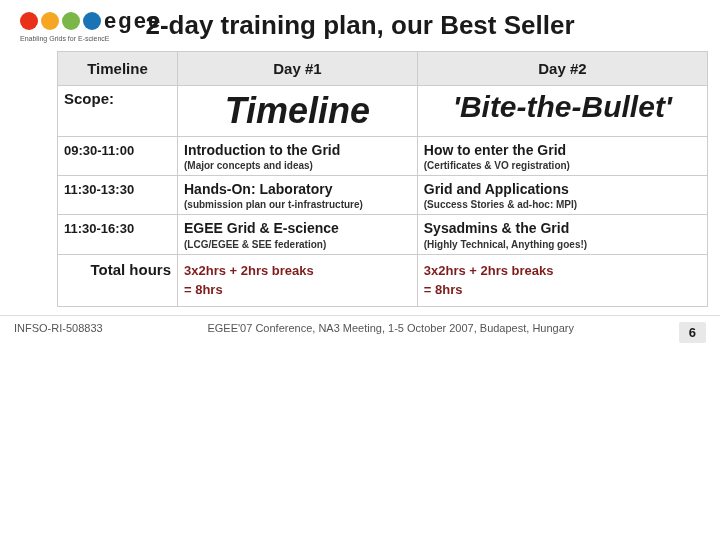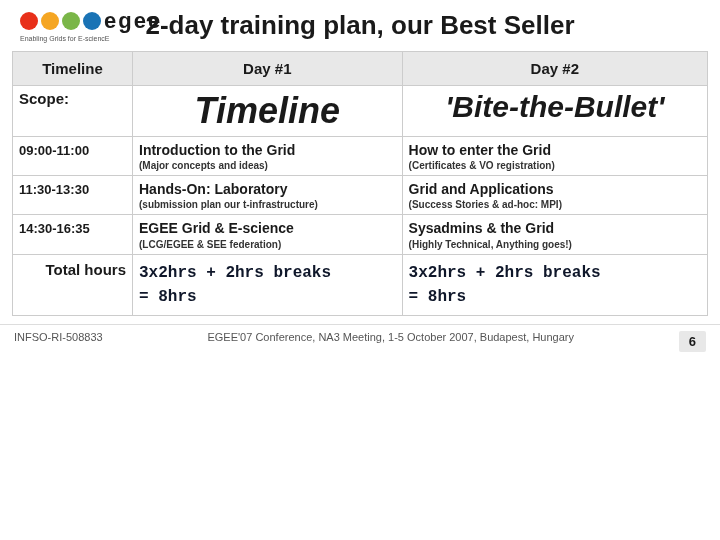--- a/index.html
+++ b/index.html
@@ -48,21 +48,22 @@
 
     #page-title-text {
       font-size: 26px;
       font-weight: bold;
       color: #1a1a1a;
       text-align: center;
     }
 
     
     #table-container {
-      padding: 6px 12px 4px 12px;
+      padding: 6px 12px 4px 24px;
+      margin-left: 33px;
     }
 
     table {
       width: 100%;
       border-collapse: collapse;
       border: 1px solid #ccc;
     }
 
     th, td {
       border: 1px solid #ccc;
@@ -141,26 +142,25 @@
       vertical-align: top;
     }
     .total-label {
       font-size: 15px;
       font-weight: bold;
       color: #1a1a1a;
       padding: 6px 6px;
       text-align: right;
     }
     .total-content {
-      font-size: 16px;
-      font-weight: bold;
-      color: #0f172a;
+      font-size: 13px;
+      font-weight: bold;
+      color: #7f1d1d;
       padding: 6px 6px;
       line-height: 1.5;
-      font-family: Liberation Mono, monospace;
     }
 
     
     #footer {
       display: flex;
       justify-content: space-between;
       align-items: flex-start;
       padding: 6px 14px;
       border-top: 1px solid #ddd;
       margin-top: 4px;
@@ -225,21 +225,21 @@
     </thead>
     <tbody>
 
       <tr class="scope-row">
         <td class="scope-label">Scope:</td>
         <td class="scope-novices">Timeline</td>
         <td class="scope-bullet">'Bite-the-Bullet'</td>
       </tr>
 
       <tr>
-        <td class="time-cell">09:00-11:00</td>
+        <td class="time-cell">09:30-11:00</td>
         <td class="content-cell">
           <div class="content-main">Introduction to the Grid</div>
           <div class="content-sub">(Major concepts and ideas)</div>
         </td>
         <td class="content-cell">
           <div class="content-main">How to enter the Grid</div>
           <div class="content-sub">(Certificates &amp; VO registration)</div>
         </td>
       </tr>
       <tr>
@@ -247,21 +247,21 @@
         <td class="content-cell">
           <div class="content-main">Hands-On:    Laboratory</div>
           <div class="content-sub">(submission plan our t-infrastructure)</div>
         </td>
         <td class="content-cell">
           <div class="content-main">Grid and Applications</div>
           <div class="content-sub">(Success Stories &amp; ad-hoc: MPI)</div>
         </td>
       </tr>
       <tr>
-        <td class="time-cell">14:30-16:35</td>
+        <td class="time-cell">11:30-16:30</td>
         <td class="content-cell">
           <div class="content-main">EGEE Grid &amp; E-science</div>
           <div class="content-sub">(LCG/EGEE &amp; SEE federation)</div>
         </td>
         <td class="content-cell">
           <div class="content-main">Sysadmins &amp; the Grid</div>
           <div class="content-sub">(Highly Technical, Anything goes!)</div>
         </td>
       </tr>
 

